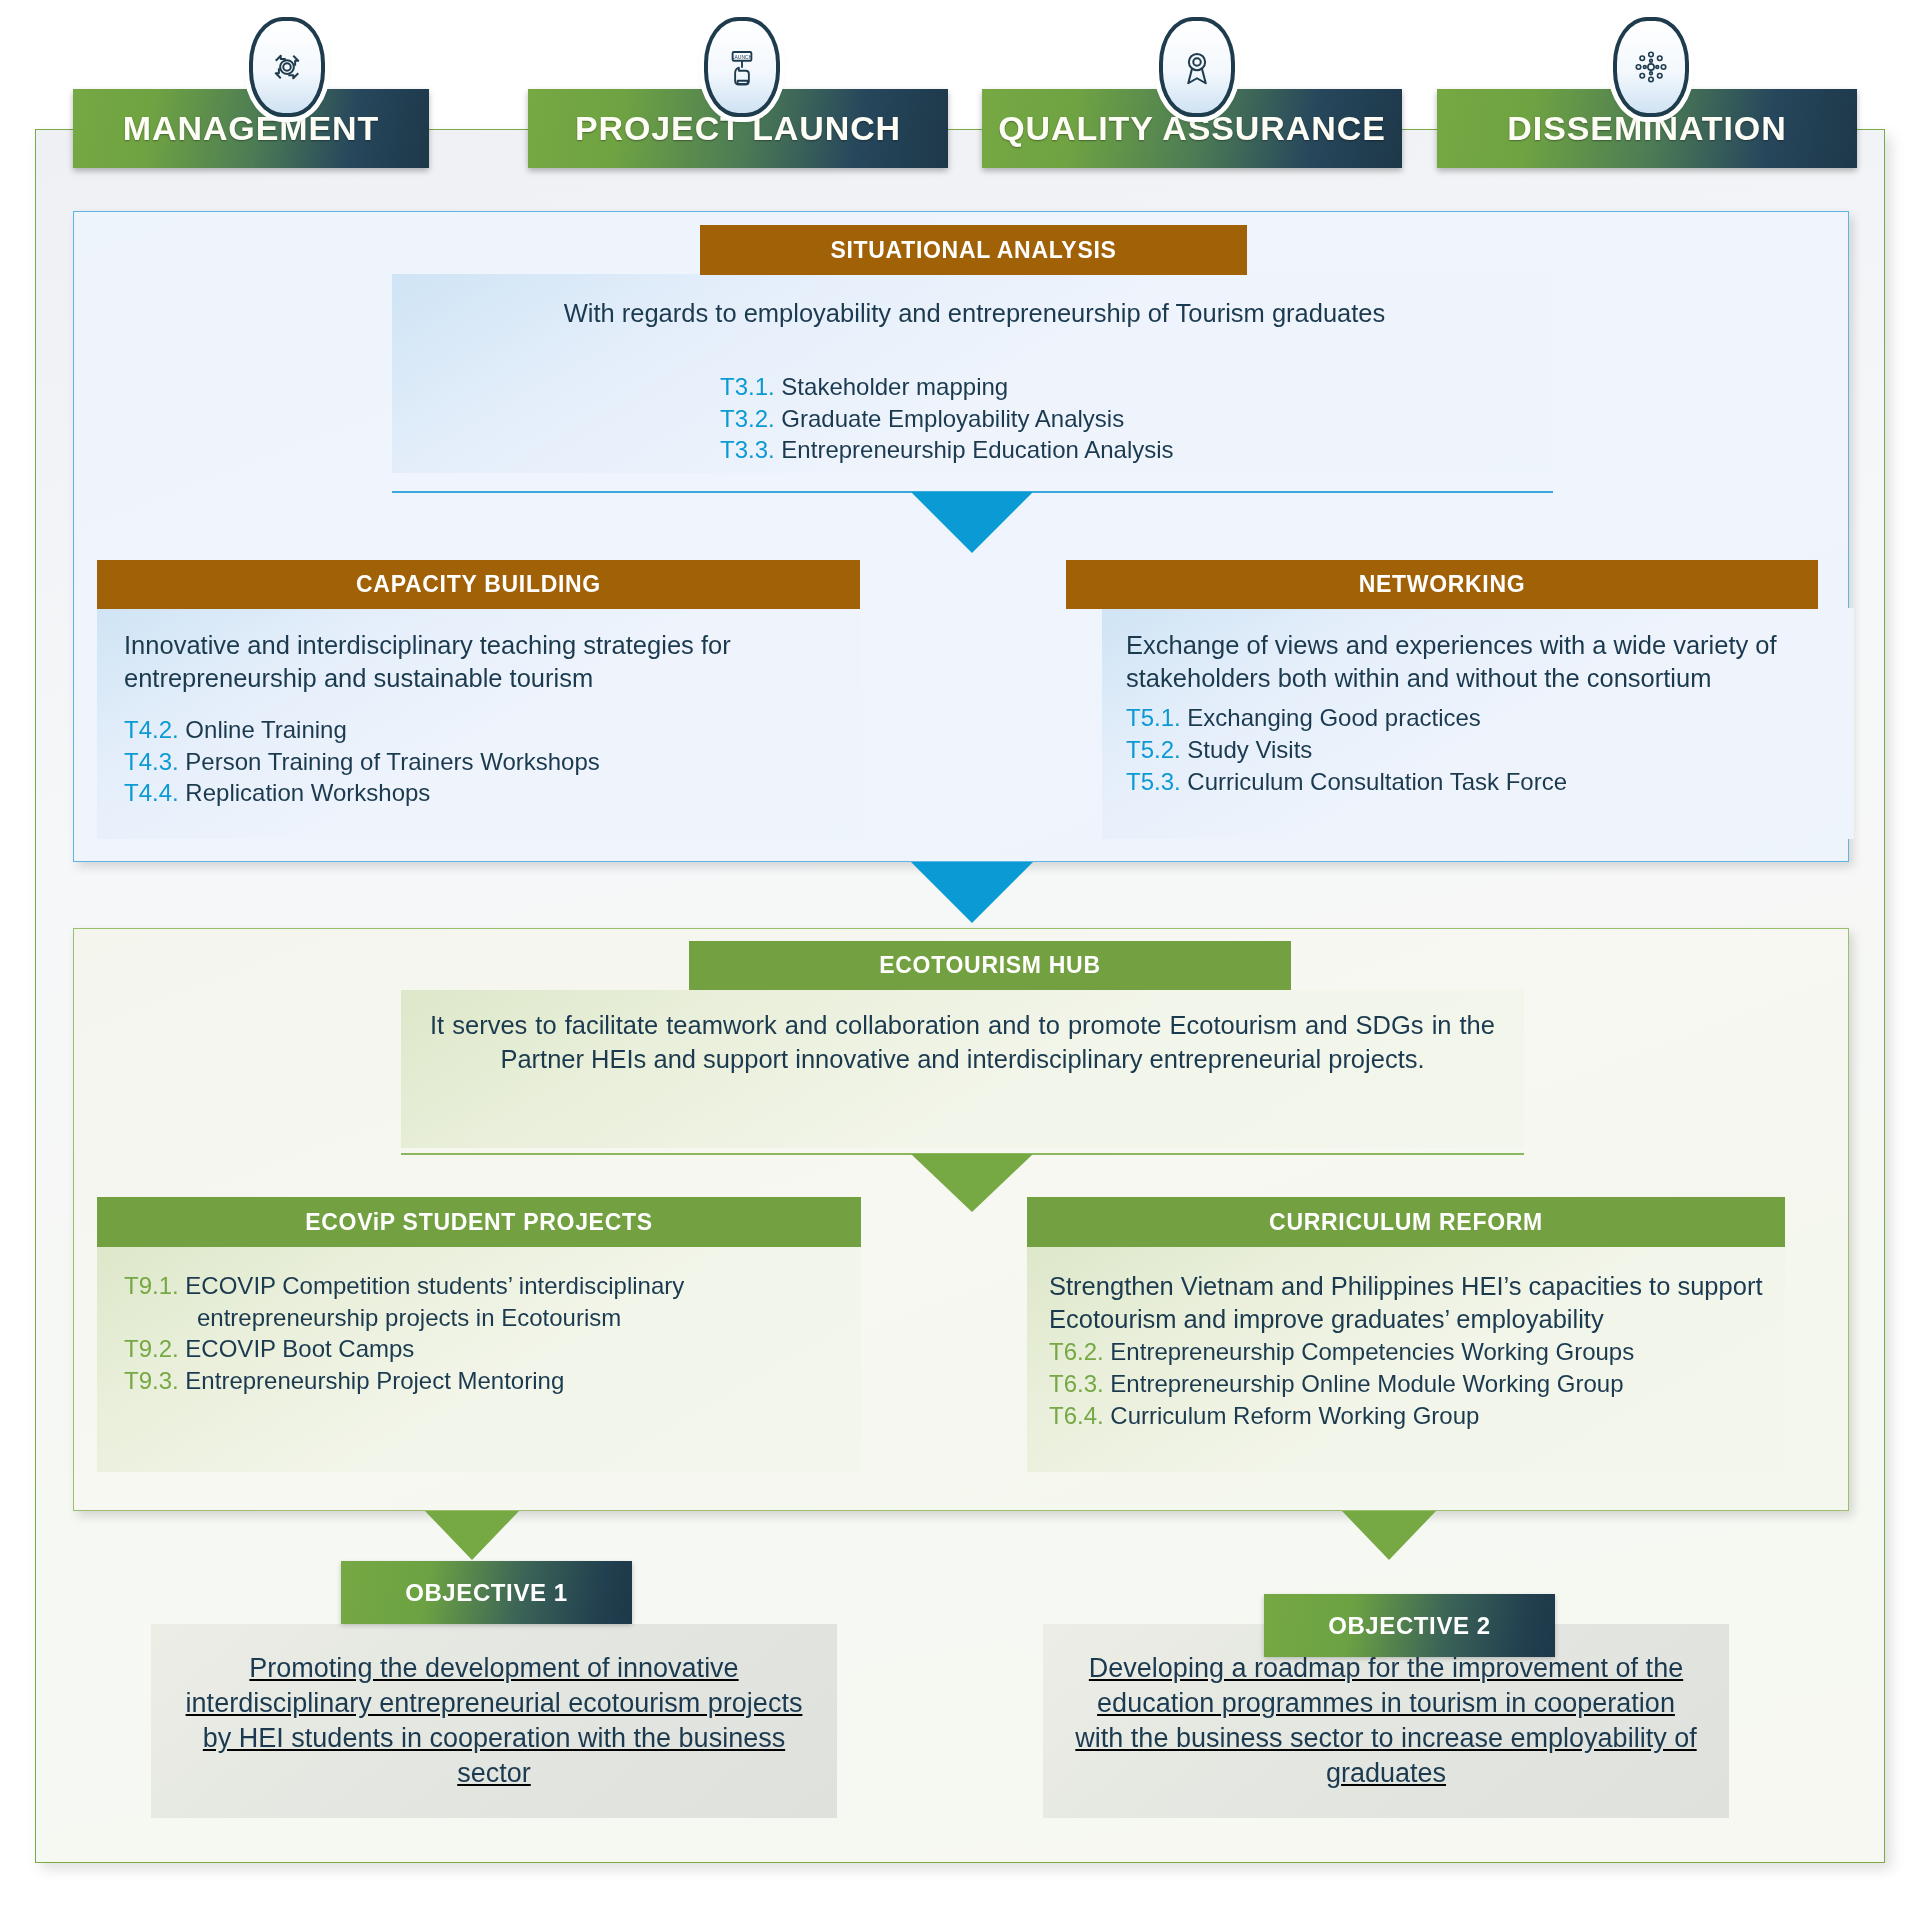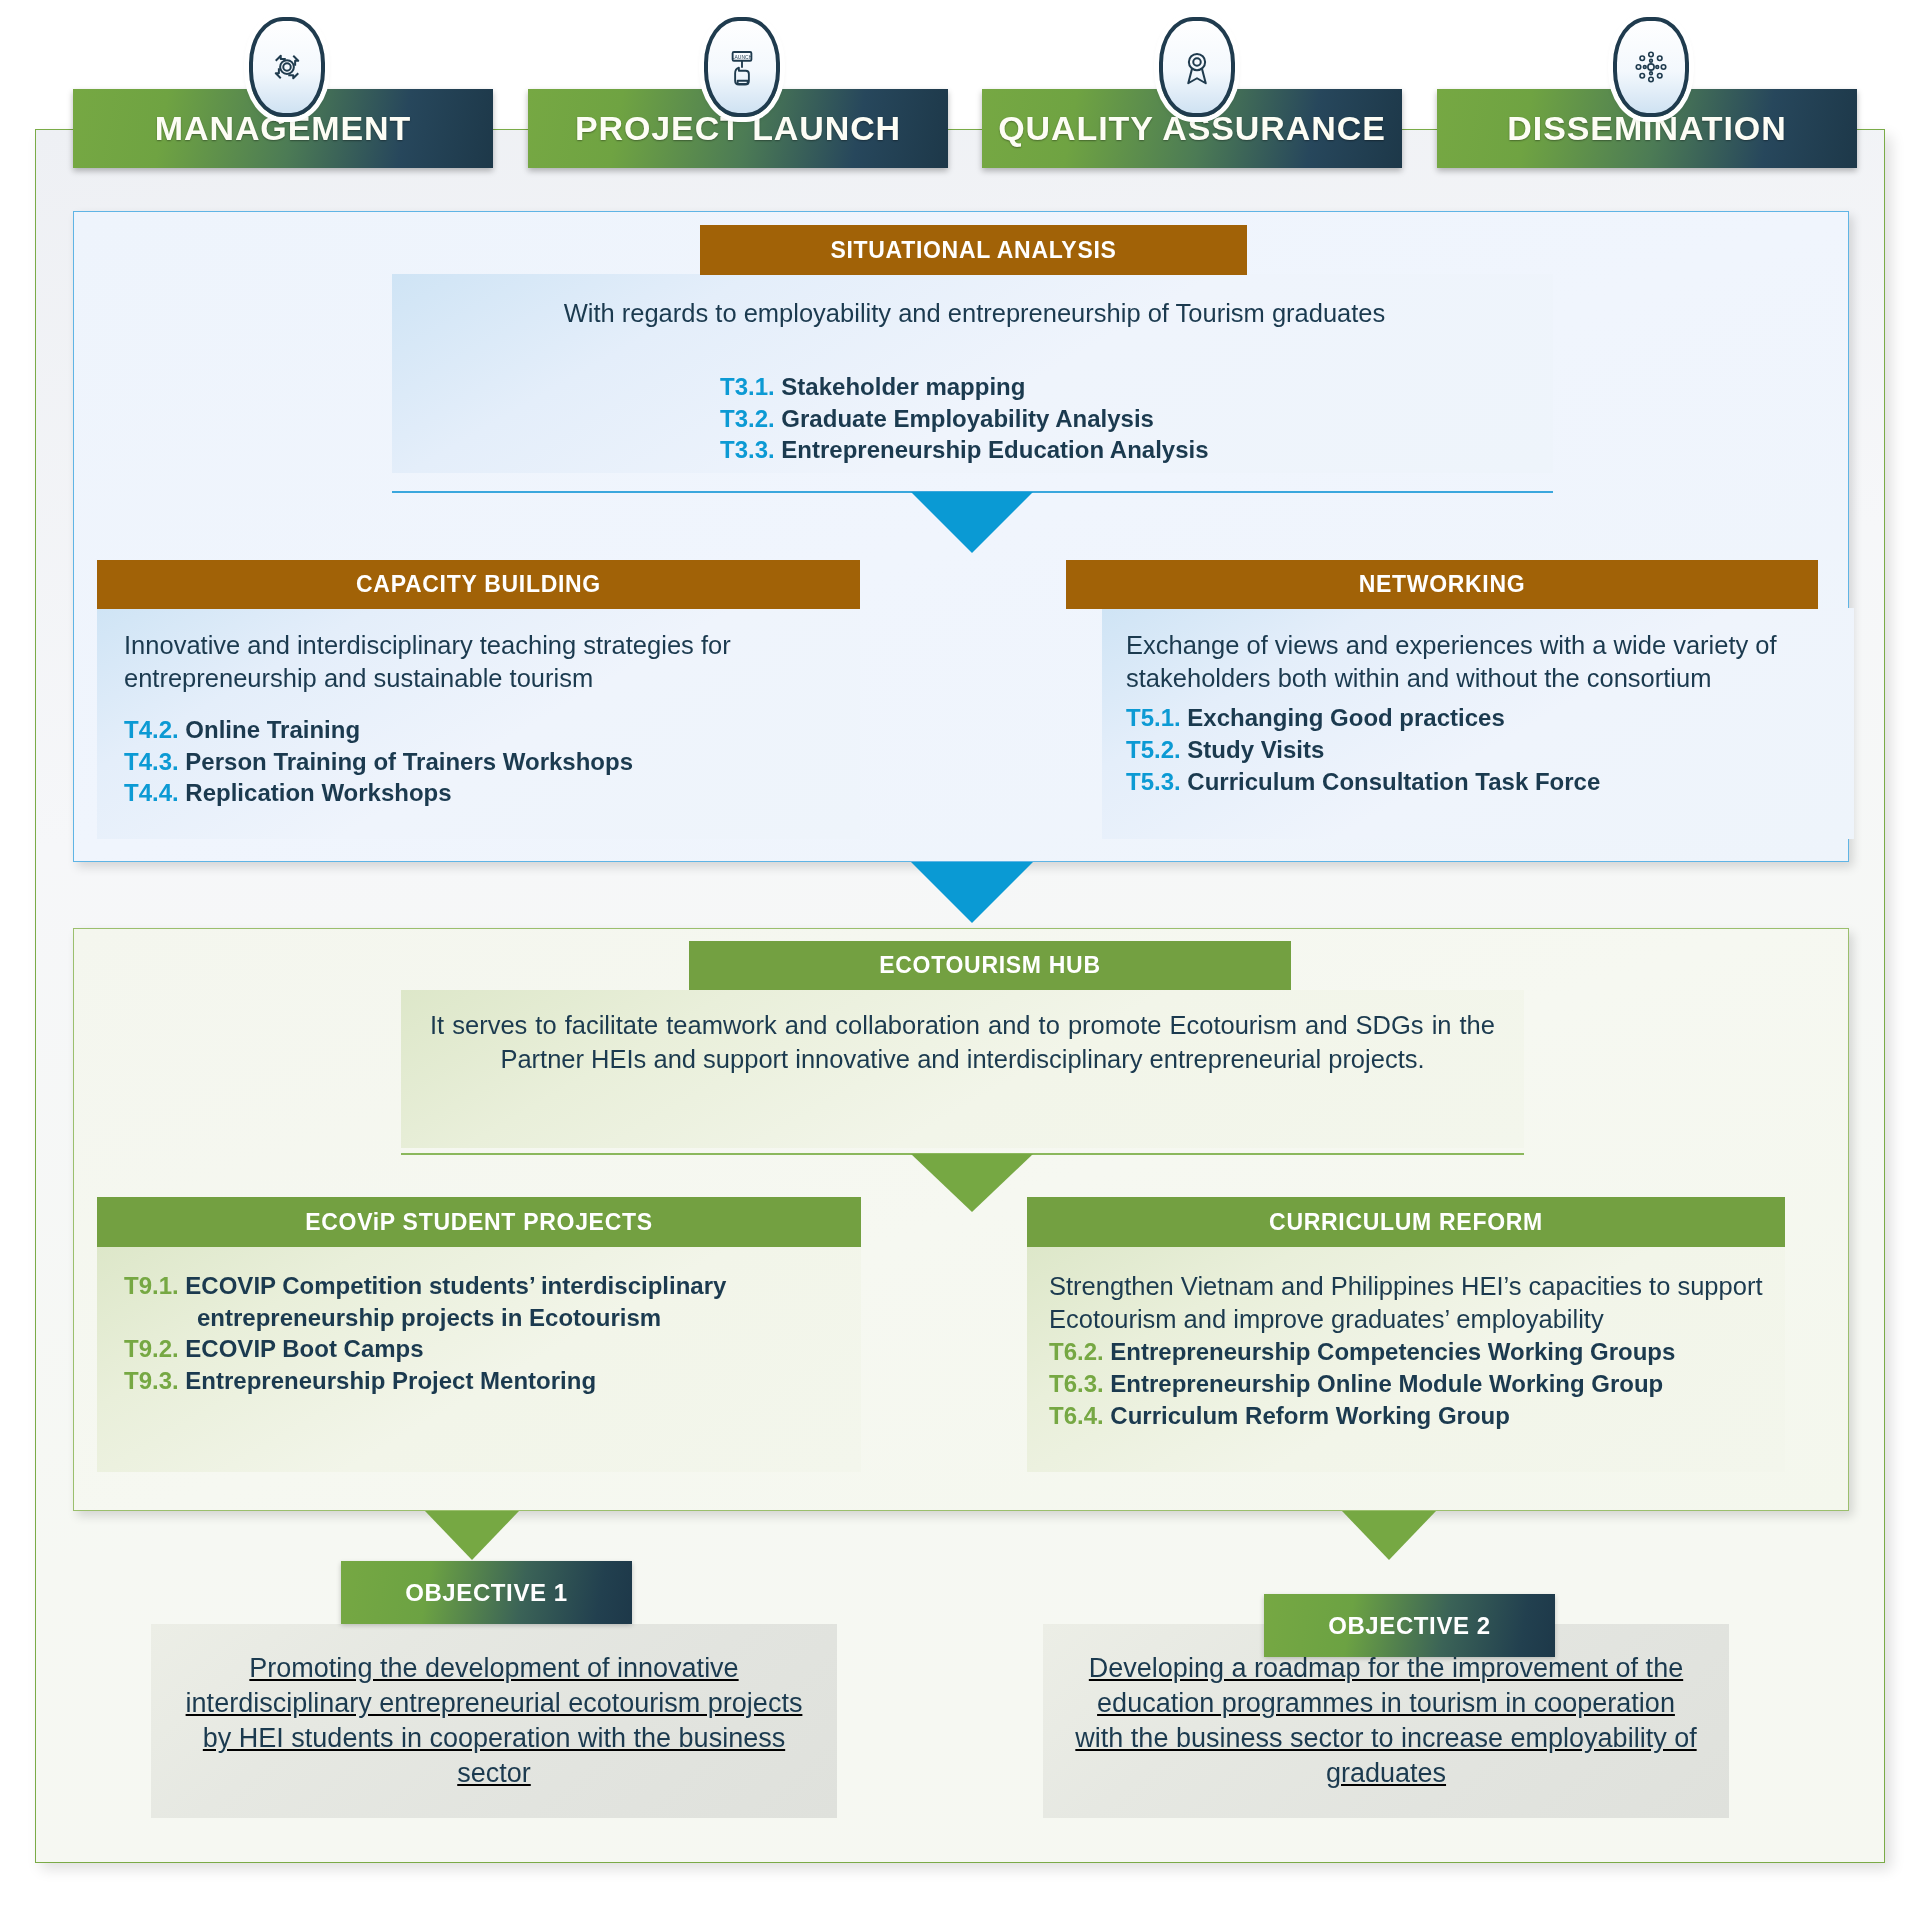--- a/index.html
+++ b/index.html
@@ -35,21 +35,21 @@
     justify-content: center;
   }
   .tab-label {
     color: #fdfdf5;
     font-size: 34px;
     font-weight: bold;
     letter-spacing: 0.9px;
     white-space: nowrap;
     text-shadow: 0 1.2px 1.8px rgba(0,0,0,0.35);
   }
-  .tab-0 { left: 73px;  width: 420px; }
+  .tab-0 { left: 73px;  width: 356px; }
   .tab-1 { left: 528px;  width: 420px; }
   .tab-2 { left: 982px; width: 420px; }
   .tab-3 { left: 1437px; width: 420px; }
 
   
   .tab-badge {
     position: absolute;
     top: 17px;
     width: 68px;
     height: 92px;
@@ -136,21 +136,21 @@
   }
 
   .lead-text {
     color: #1b3a4f;
     font-size: 25.5px;
     line-height: 1.30;
   }
   .task-line {
     color: #1b3a4f;
     font-size: 24px;
-    font-weight: bold;
+    font-weight: normal;
     line-height: 1.32;
   }
   .task-code-blue { color: #0c9ad4; }
   .task-code-green { color: #76a843; }
 
   
   .rule {
     position: absolute;
     height: 2.4px;
   }

